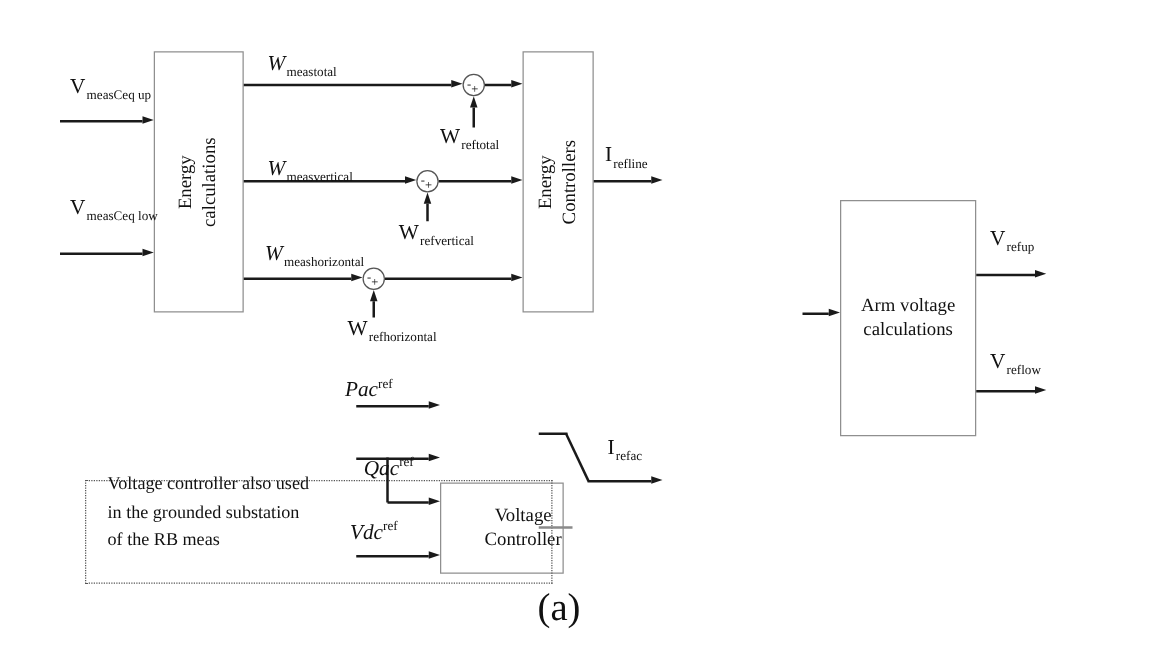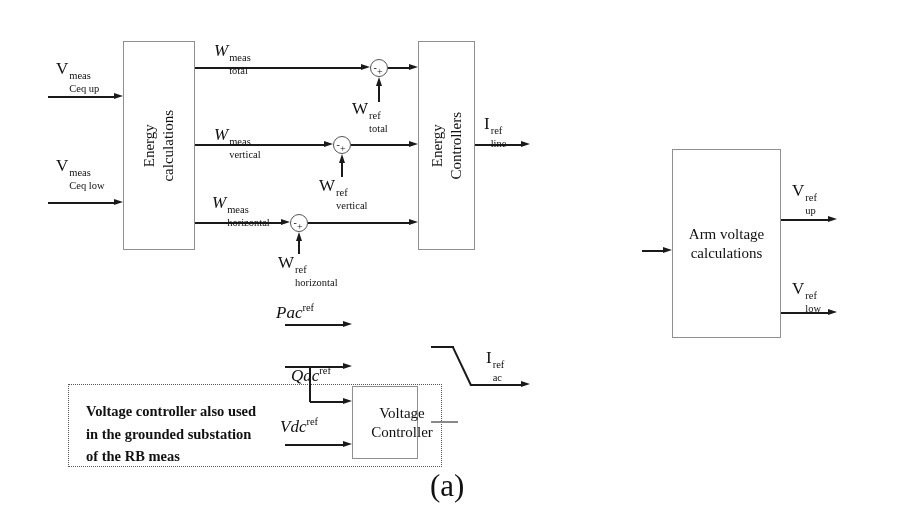--- a/index.html
+++ b/index.html
@@ -21,21 +21,21 @@
       border-right:3.5px solid transparent;border-bottom:9px solid #1a1a1a;}
   
   .sum{position:absolute;width:18px;height:18px;box-sizing:border-box;border:1px solid #555;
        border-radius:50%;background:#fff;font-size:10px;line-height:1;}
   .sum .mi{position:absolute;left:2.5px;top:3px;}
   .sum .pl{position:absolute;left:6px;top:7px;}
   
   .mlabel{position:absolute;white-space:nowrap;}
   .base{font-size:17px;line-height:1;}
   .it{font-style:italic;}
-  .stack{display:inline-flex;flex-direction:column;margin-left:1px;vertical-align:-5px;}
+  .stack{display:inline-flex;margin-left:1px;vertical-align:-5px;align-items:flex-end;}
   .stack .sup,.stack .sub{font-size:10.5px;line-height:1;}
   .stack .sub{margin-top:2px;}
   .supref{font-size:10.5px;vertical-align:7px;}
   
   .dotted{position:absolute;box-sizing:border-box;border:1.5px dotted #555;background:transparent;}
   .note{position:absolute;font-size:14.5px;line-height:22.5px;}
   .caption{position:absolute;font-size:31px;}
 </style>
 </head>
 <body>
@@ -44,31 +44,31 @@
 
   <div class="block" style="left:123px;top:41px;width:72px;height:209px;">
     <div class="rot" style="width:92px;">Energy calculations</div>
   </div>
 
   <div class="block" style="left:418px;top:41px;width:57px;height:209px;">
     <div class="rot" style="width:82px;">Energy Controllers</div>
   </div>
 
 
-  <div class="block" style="left:672px;top:149px;width:109px;height:189px;">
+  <div class="block" style="left:672px;top:160px;width:109px;height:189px;">
     <div style="width:92px;">Arm voltage calculations</div>
   </div>
 
 
-  <div class="block" style="left:352px;top:386px;width:66px;height:73px;padding-left:34px;">
+  <div class="block" style="left:352px;top:386px;width:99px;height:73px;padding-left:34px;">
     <div style="width:72px;">Voltage Controller</div>
   </div>
 
   <div class="dotted" style="left:68px;top:384px;width:374px;height:83px;"></div>
-  <div class="note" style="left:86px;top:400px;font-weight:bold;">
+  <div class="note" style="left:86px;top:376px;">
     <div>Voltage controller also used</div>
     <div>in the grounded substation</div>
     <div>of the RB meas</div>
   </div>
 
   <div class="sum" style="left:370px;top:59px;">
     <span class="mi">-</span>
     <span class="pl">+</span>
   </div>
   <div class="sum" style="left:333px;top:136px;">

